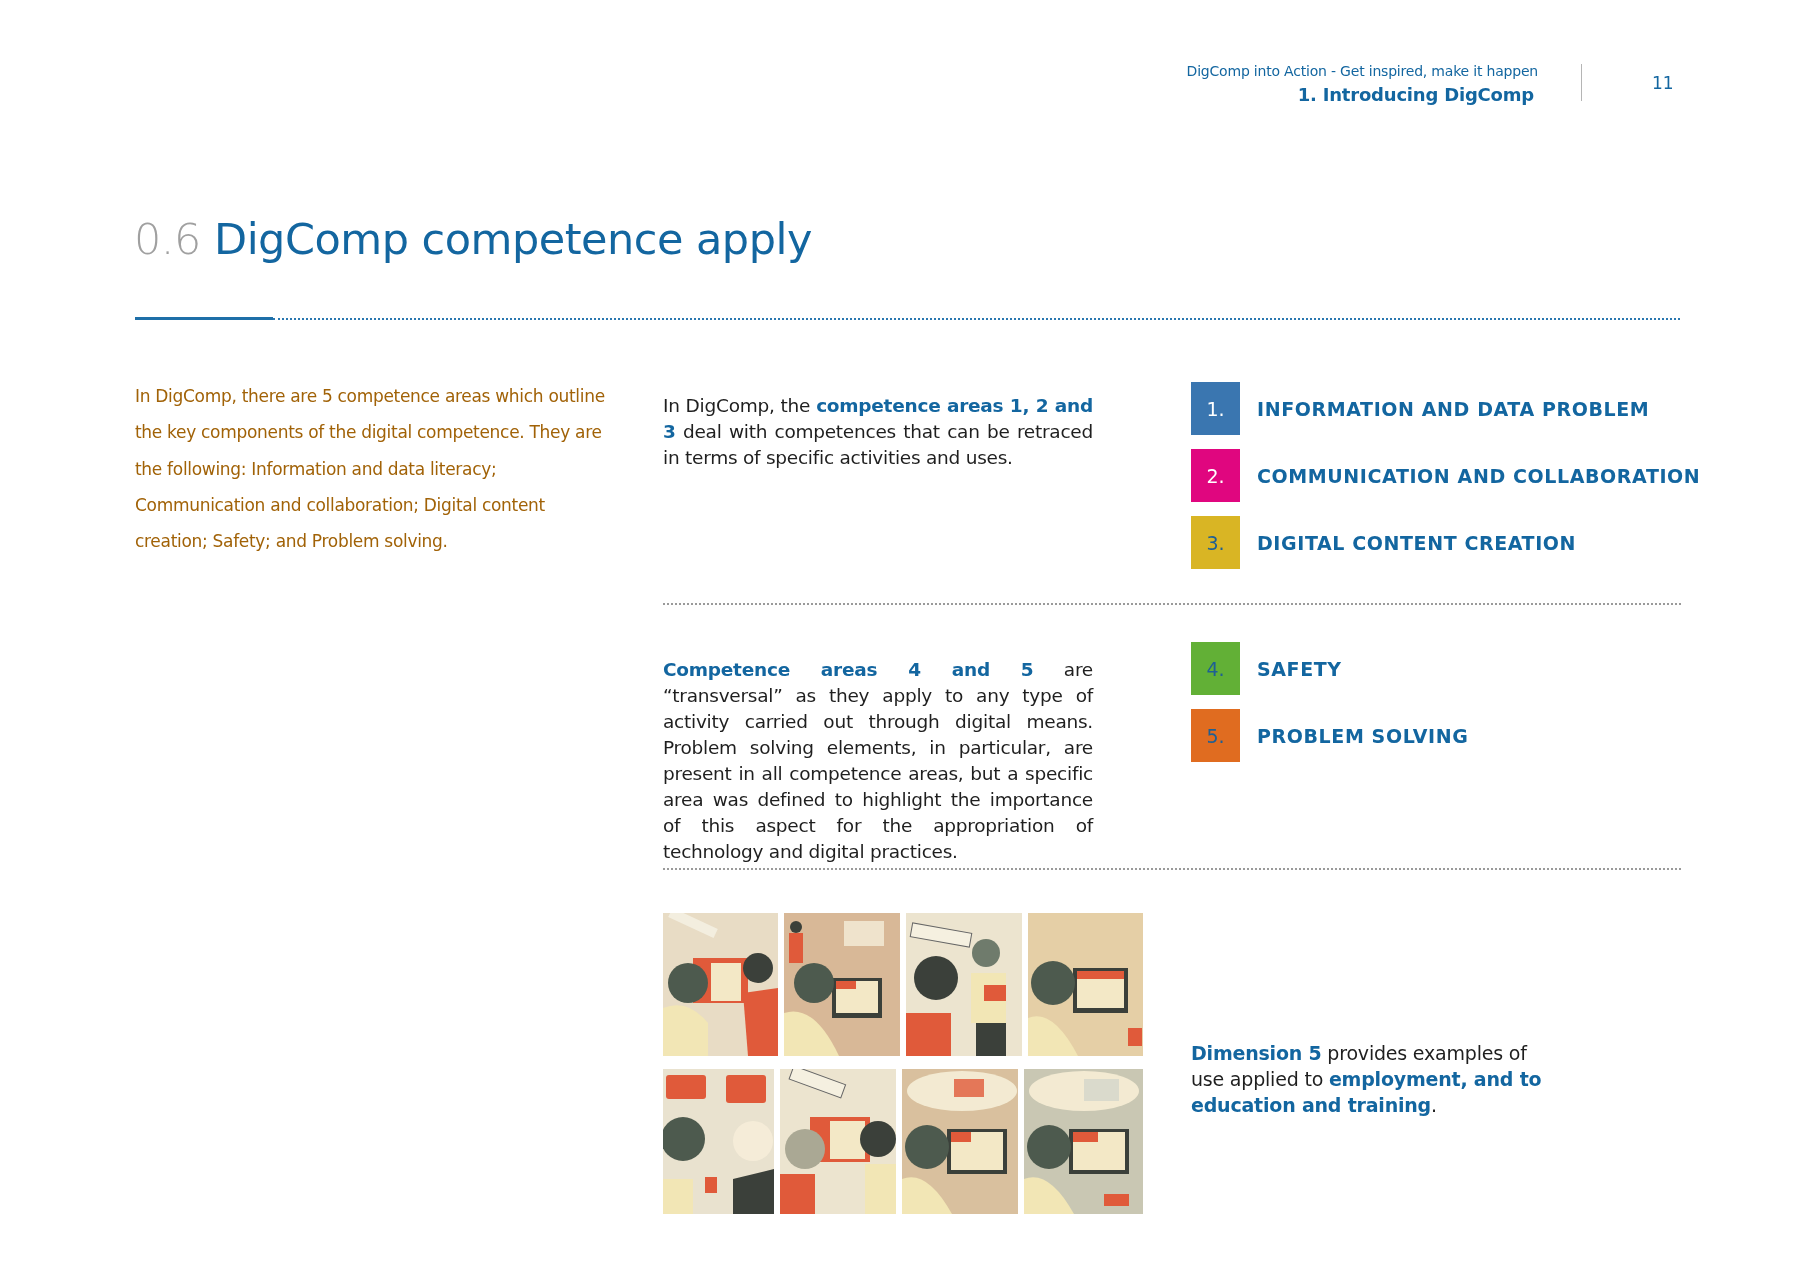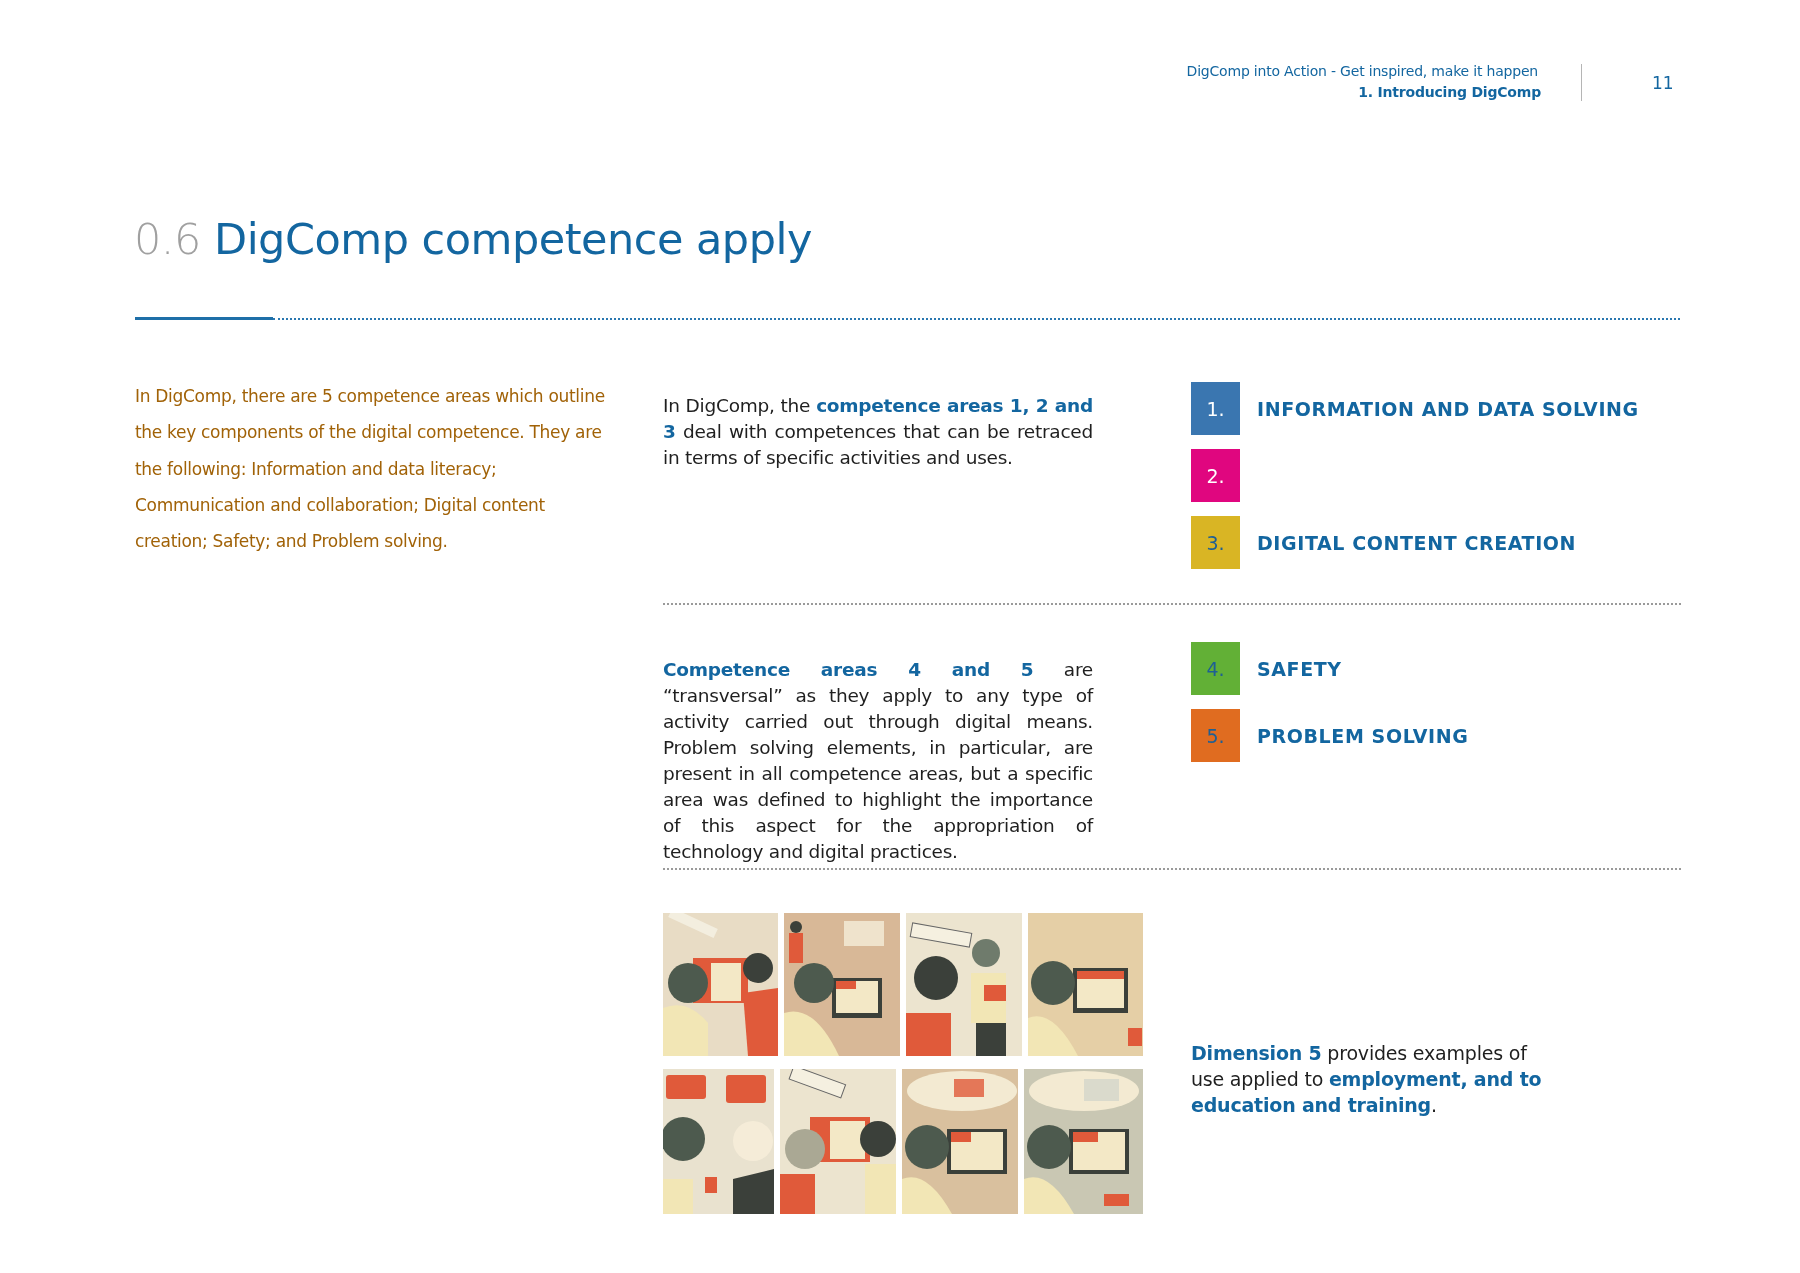--- a/index.html
+++ b/index.html
@@ -1,20 +1,20 @@
 <!DOCTYPE html>
 <html><head>
 <meta charset="utf-8">
 <style>
   html, body { margin:0; padding:0; background:#ffffff; }
   body { width:1800px; height:1273px; position:relative; overflow:hidden;
          font-family:"DejaVu Sans", "Liberation Sans", sans-serif; color:#1a1a1a; }
   .abs { position:absolute; }
   .hdr-line1 { right:262px; top:63px; font-size:14px; color:#1366a0; text-align:left; white-space:nowrap; letter-spacing:-0.2px; }
-  .hdr-line2 { right:259px; top:84px; font-size:14px; font-weight:bold; color:#1366a0; text-align:right; white-space:nowrap; letter-spacing:-0.2px; }
+  .hdr-line2 { right:266px; top:84px; font-size:18px; font-weight:bold; color:#1366a0; text-align:right; white-space:nowrap; letter-spacing:-0.2px; }
   .hdr-divider { left:1581px; top:64px; width:1px; height:37px; background:#b5b5b5; }
   .page-num { left:1652px; top:73px; font-size:17px; color:#1366a0; }
   .title { left:134px; top:214px; font-size:43px; white-space:nowrap; letter-spacing:-0.5px; }
   .title .num { color:#a0a0a0; font-weight:300; }
   .title .txt { color:#1366a0; }
   .rule-solid { left:135px; top:317px; width:138px; height:3px; background:#1e6fa8; }
   .rule-dots { left:273px; top:318px; width:1407px; height:0; border-top:2px dotted #2a77b0; }
   .sep { left:663px; width:1018px; height:0; border-top:2px dotted #9a9a9a; }
   .intro { left:135px; top:378px; width:470px; font-size:17px; line-height:36.3px; color:#a16207; letter-spacing:-0.3px; }
   .para { left:663px; width:430px; font-size:18.5px; line-height:26px; color:#1f1f1f; text-align:justify; letter-spacing:-0.25px; }
@@ -44,24 +44,25 @@
 <div class="abs rule-dots"></div>
 
 <div class="abs intro">In DigComp, there are 5 competence areas which outline the key components of the digital competence. They are the following: Information and data literacy; Communication and collaboration; Digital content creation; Safety; and Problem solving.</div>
 
 <div class="abs para" style="top:393px;">
   <span>In DigComp, the </span><b>competence areas 1, 2 and 3</b><span> deal with competences that can be retraced in terms of specific activities and uses.</span>
 </div>
 
 <div class="abs area" style="top:382px;">
   <div class="box" style="background:#3a76b0;color:#ffffff;">1.</div>
-  <div class="lbl">INFORMATION AND DATA SOLVING</div>
+  <div class="lbl">INFORMATION AND DATA PROBLEM</div>
 </div>
 <div class="abs area" style="top:449px;">
   <div class="box" style="background:#e0067f;color:#ffffff;">2.</div>
+  <div class="lbl">COMMUNICATION AND COLLABORATION</div>
 </div>
 <div class="abs area" style="top:516px;">
   <div class="box" style="background:#d9b524;color:#1e5f94;">3.</div>
   <div class="lbl">DIGITAL CONTENT CREATION</div>
 </div>
 
 <div class="abs sep" style="top:603px;"></div>
 
 <div class="abs para" style="top:640px;margin-top:17px;">
   <b>Competence areas 4 and 5</b><span> are “transversal” as they apply to any type of activity carried out through digital means. Problem solving elements, in particular, are present in all competence areas, but a specific area was defined to highlight the importance of this aspect for the appropriation of technology and digital practices.</span>

